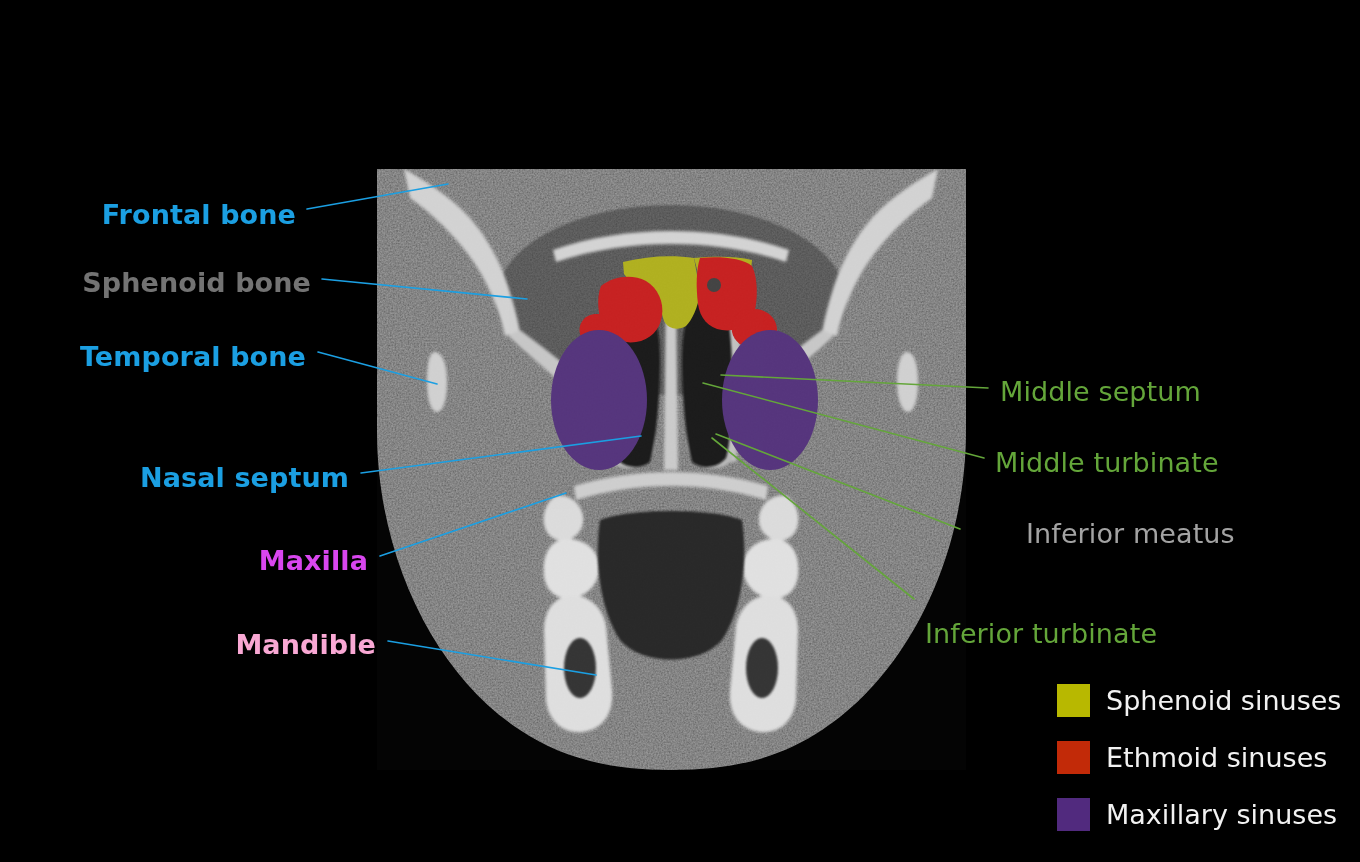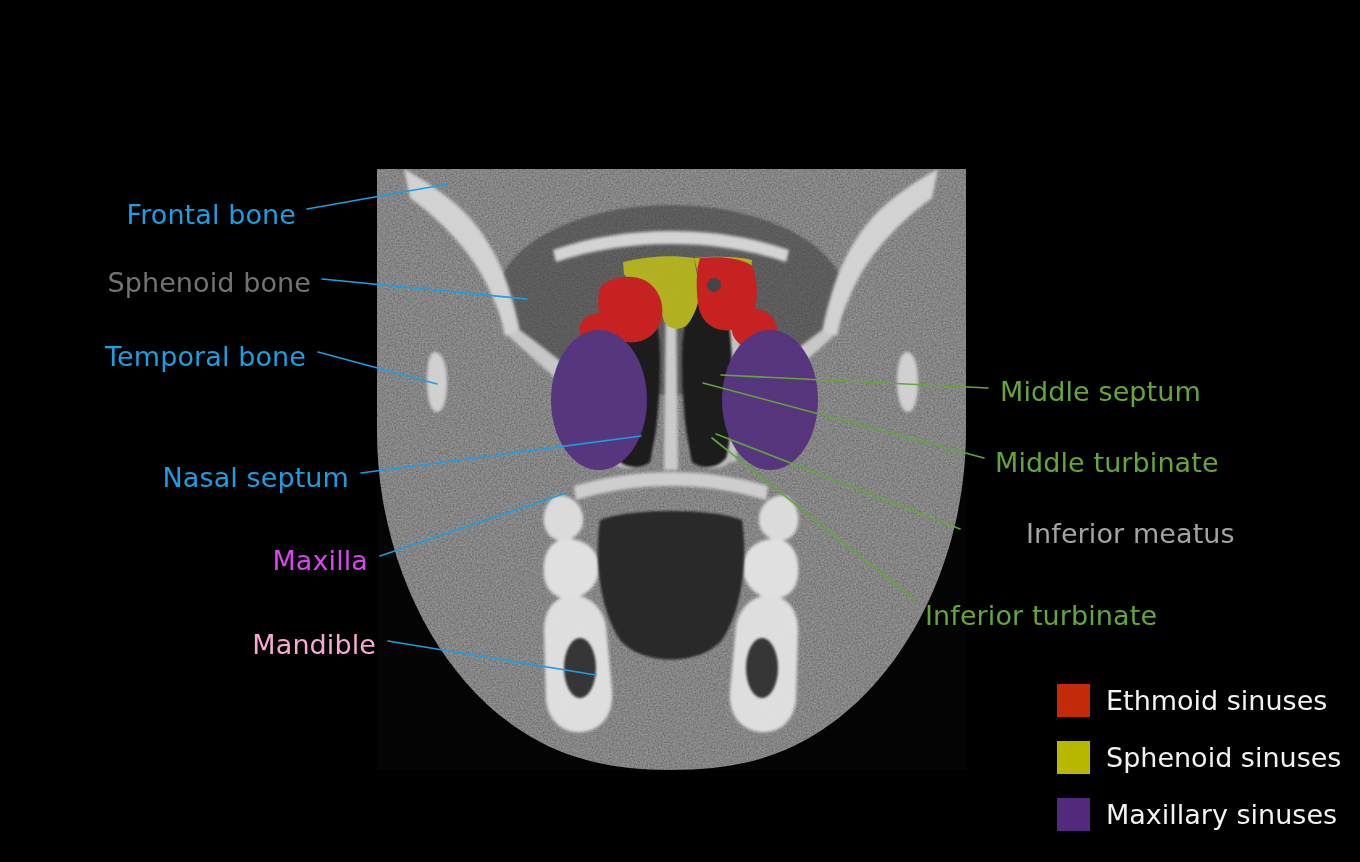--- a/index.html
+++ b/index.html
@@ -32,21 +32,21 @@
     position: absolute;
     white-space: nowrap;
     font-family: "DejaVu Sans", sans-serif;
     font-size: 27px;
     line-height: 1;
     letter-spacing: 0.1px;
   }
   .anno-label.blue { color: #1b9fe2; }
   .anno-label.green { color: #64a63a; }
   .anno-label.right { text-align: left; }
-  .anno-label.left { text-align: right; transform: translateX(-100%); }
+  .anno-label.left { text-align: right; transform: translateX(-100%); font-weight: bold; }
 
   #legend {
     position: absolute;
     left: 1057px;
     top: 672px;
     width: 300px;
   }
   .legend-row {
     display: flex;
     align-items: center;
@@ -233,31 +233,31 @@
       <div class="anno-label blue left" style="left: 311px; top: 269px; color: #737373;">Sphenoid bone</div>
       <div class="anno-label blue left" style="left: 306px; top: 343px; color: rgb(27, 159, 226);">Temporal bone</div>
       <div class="anno-label blue left" style="left: 349px; top: 464px; color: rgb(27, 159, 226);">Nasal septum</div>
       <div class="anno-label blue left" style="left: 368px; top: 547px; color: #d946ef;">Maxilla</div>
       <div class="anno-label blue left" style="left: 376px; top: 631px; color: #f9a8d4;">Mandible</div>
     </div>
   <div id="labels-right">
       <div class="anno-label green right" style="left: 1000px; top: 378px; color: rgb(100, 166, 58);">Middle septum</div>
       <div class="anno-label green right" style="left: 995px; top: 449px; color: rgb(100, 166, 58);">Middle turbinate</div>
       <div class="anno-label green right" style="left: 1026px; top: 520px; color: #a3a3a3;">Inferior meatus</div>
-      <div class="anno-label green right" style="left: 925px; top: 602px; color: rgb(100, 166, 58);">Inferior turbinate</div>
+      <div class="anno-label green right" style="left: 925px; top: 620px; color: rgb(100, 166, 58);">Inferior turbinate</div>
     </div>
 
   <div id="legend">
+      <div class="legend-row">
+        <div class="legend-swatch" style="background: rgb(184, 184, 0);"></div>
+        <div class="legend-text">Sphenoid sinuses</div>
+      </div>
       <div class="legend-row">
         <div class="legend-swatch" style="background: rgb(194, 42, 8);"></div>
         <div class="legend-text">Ethmoid sinuses</div>
-      </div>
-      <div class="legend-row">
-        <div class="legend-swatch" style="background: rgb(184, 184, 0);"></div>
-        <div class="legend-text">Sphenoid sinuses</div>
       </div>
       <div class="legend-row">
         <div class="legend-swatch" style="background: rgb(81, 42, 126);"></div>
         <div class="legend-text">Maxillary sinuses</div>
       </div>
     </div>
 
 </div>
 
 </body></html>

